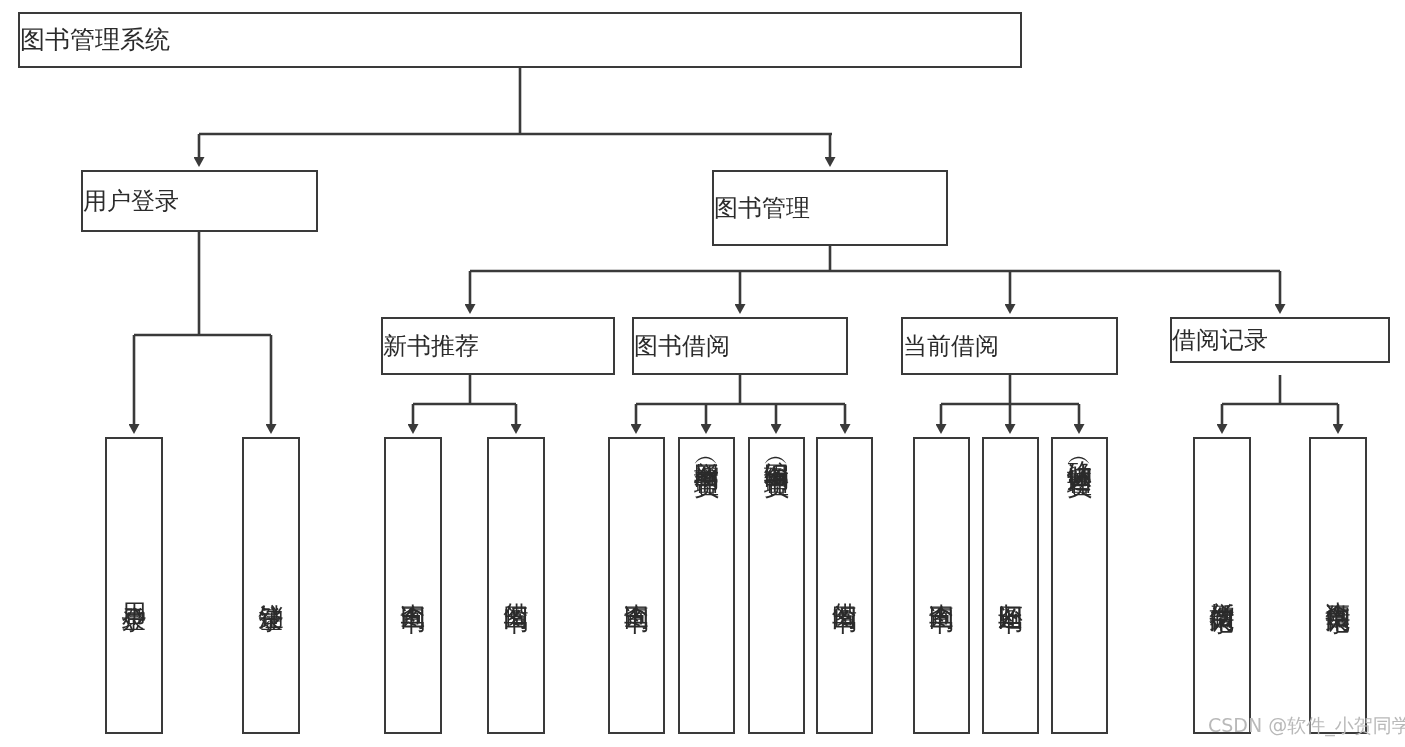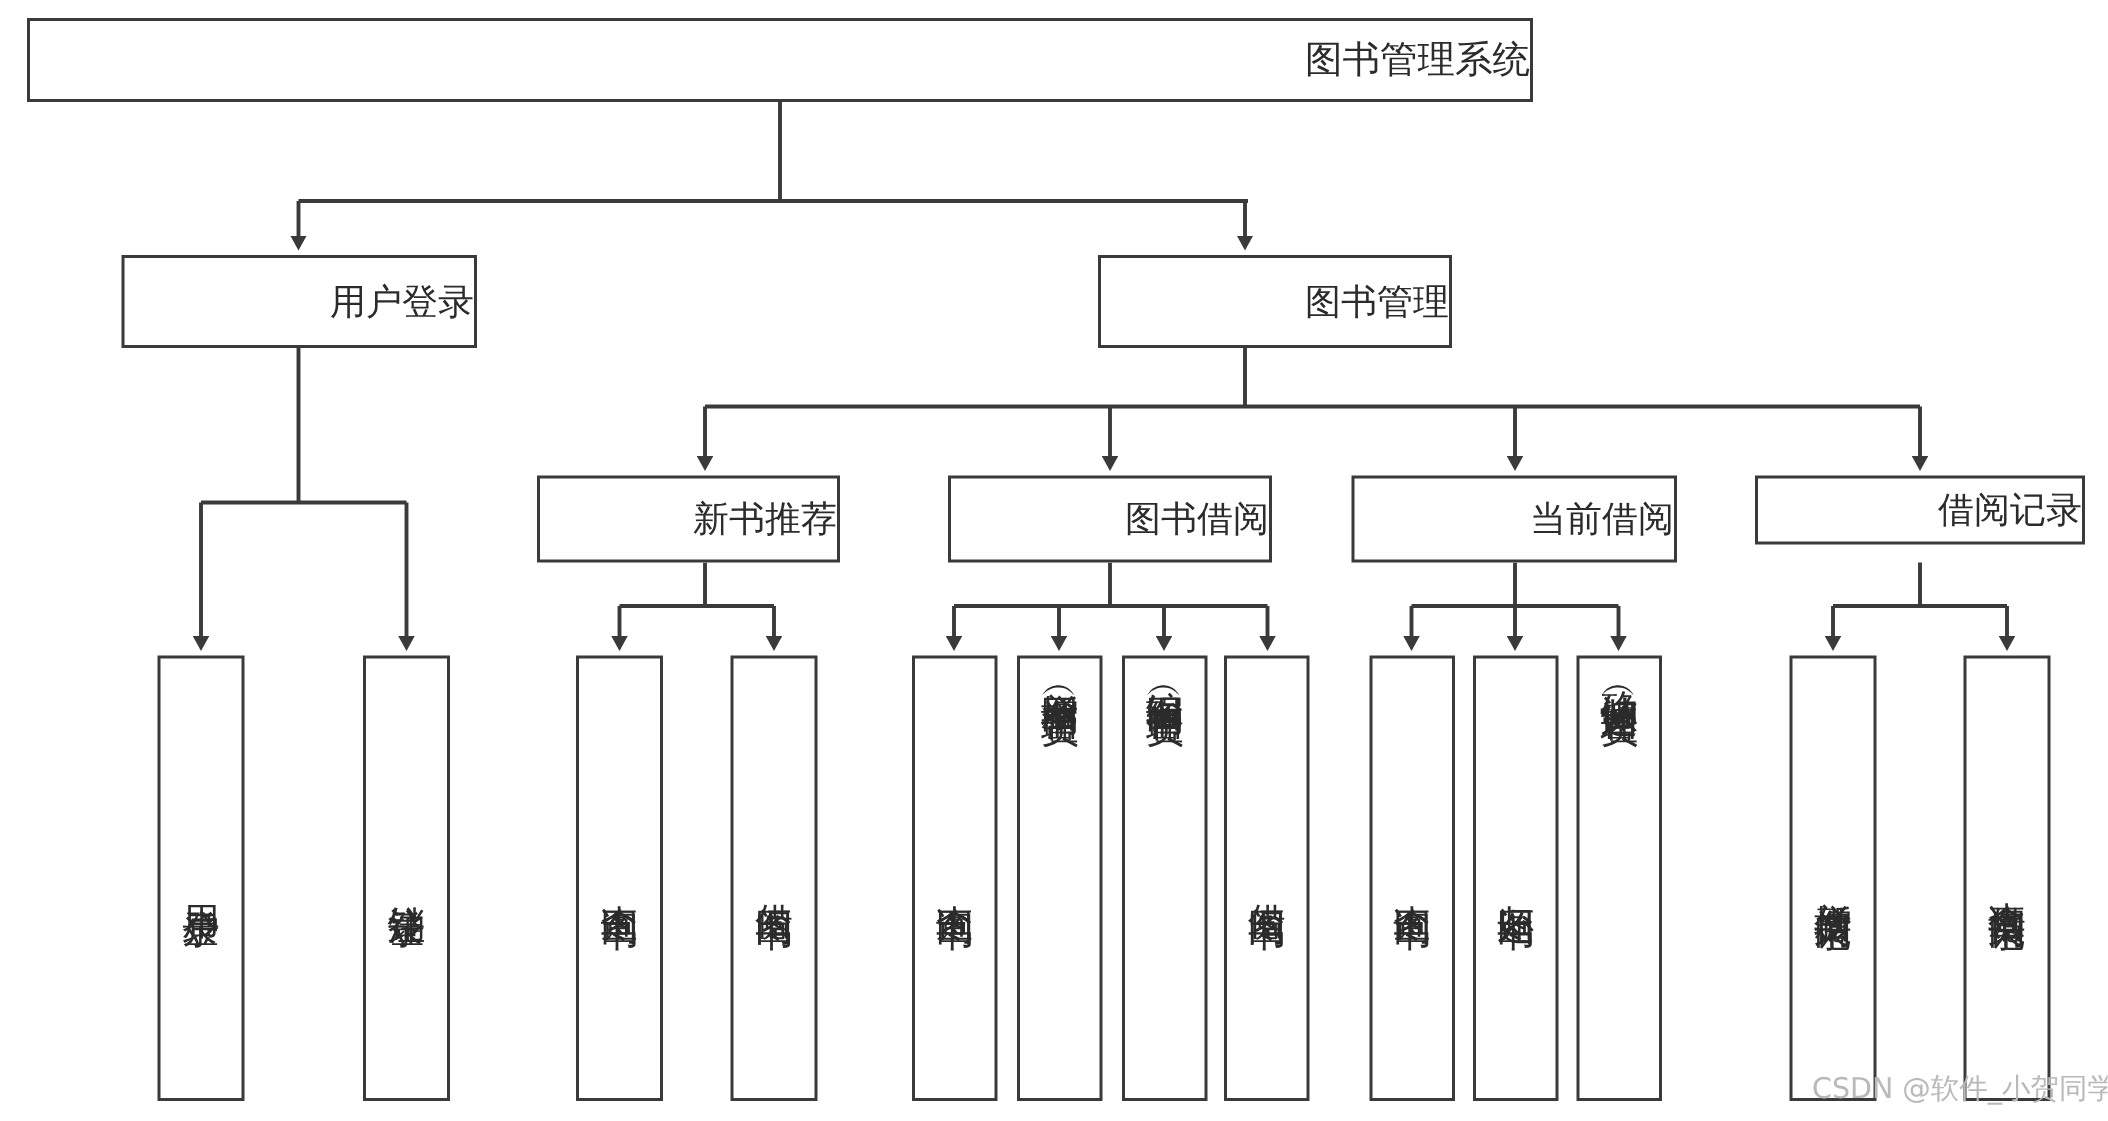--- a/index.html
+++ b/index.html
@@ -29,21 +29,21 @@
     height: 747px;
     pointer-events: none;
   }
   .node {
     position: absolute;
     box-sizing: border-box;
     background: #ffffff;
     border: 2.5px solid #3a3a3a;
     display: flex;
     align-items: center;
-    justify-content: flex-end;
+    justify-content: flex-start;
     color: #2b2b2b;
   }
   .node-label {
     display: block;
     text-align: center;
     line-height: 1.12;
     white-space: nowrap;
     color: #2b2b2b;
   }
   
@@ -139,25 +139,25 @@
   </svg>
 
   <div class="node horiz root" style="left:18px; top:12px; width:1004px; height:56px;">
     <span class="node-label">图书管理系统</span>
   </div>
 
   <div class="node horiz" style="left:81px; top:170px; width:237px; height:62px;">
     <span class="node-label">用户登录</span>
   </div>
 
-  <div class="node horiz" style="left:732px; top:170px; width:236px; height:62px;">
+  <div class="node horiz" style="left:712px; top:170px; width:236px; height:76px;">
     <span class="node-label">图书管理</span>
   </div>
 
-  <div class="node horiz" style="left:358px; top:317px; width:202px; height:58px;">
+  <div class="node horiz" style="left:381px; top:317px; width:234px; height:58px;">
     <span class="node-label">新书推荐</span>
   </div>
 
   <div class="node horiz" style="left:632px; top:317px; width:216px; height:58px;">
     <span class="node-label">图书借阅</span>
   </div>
 
   <div class="node horiz" style="left:901px; top:317px; width:217px; height:58px;">
     <span class="node-label">当前借阅</span>
   </div>

